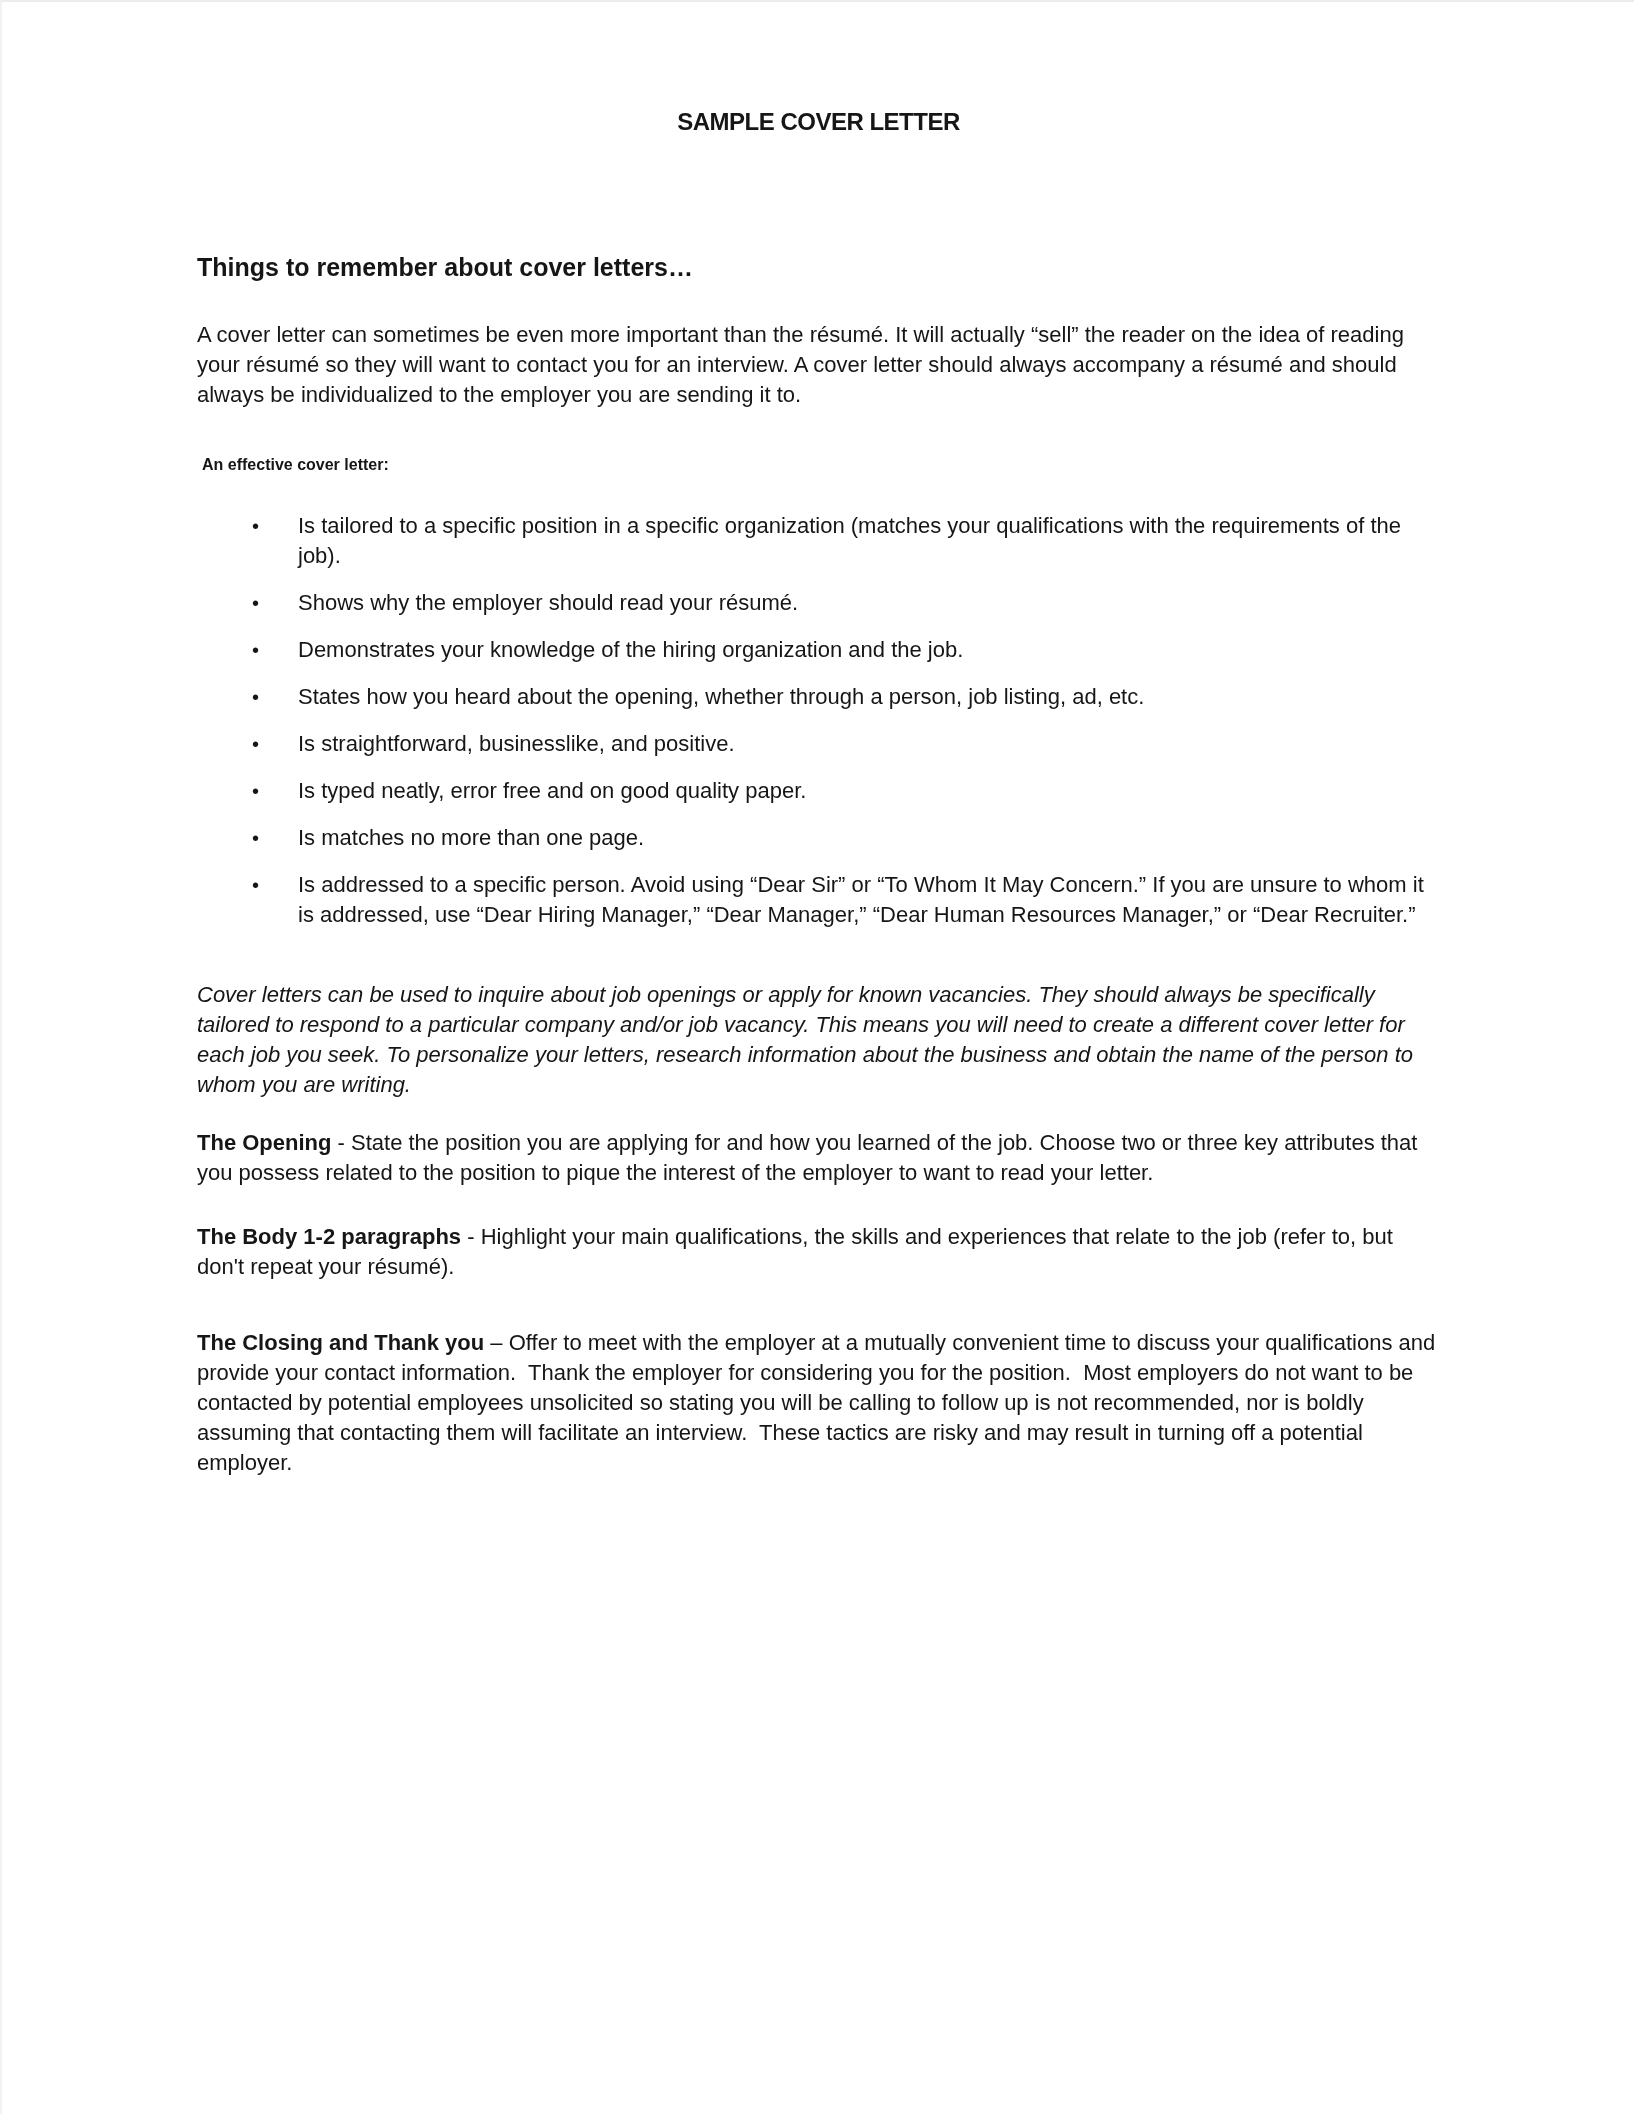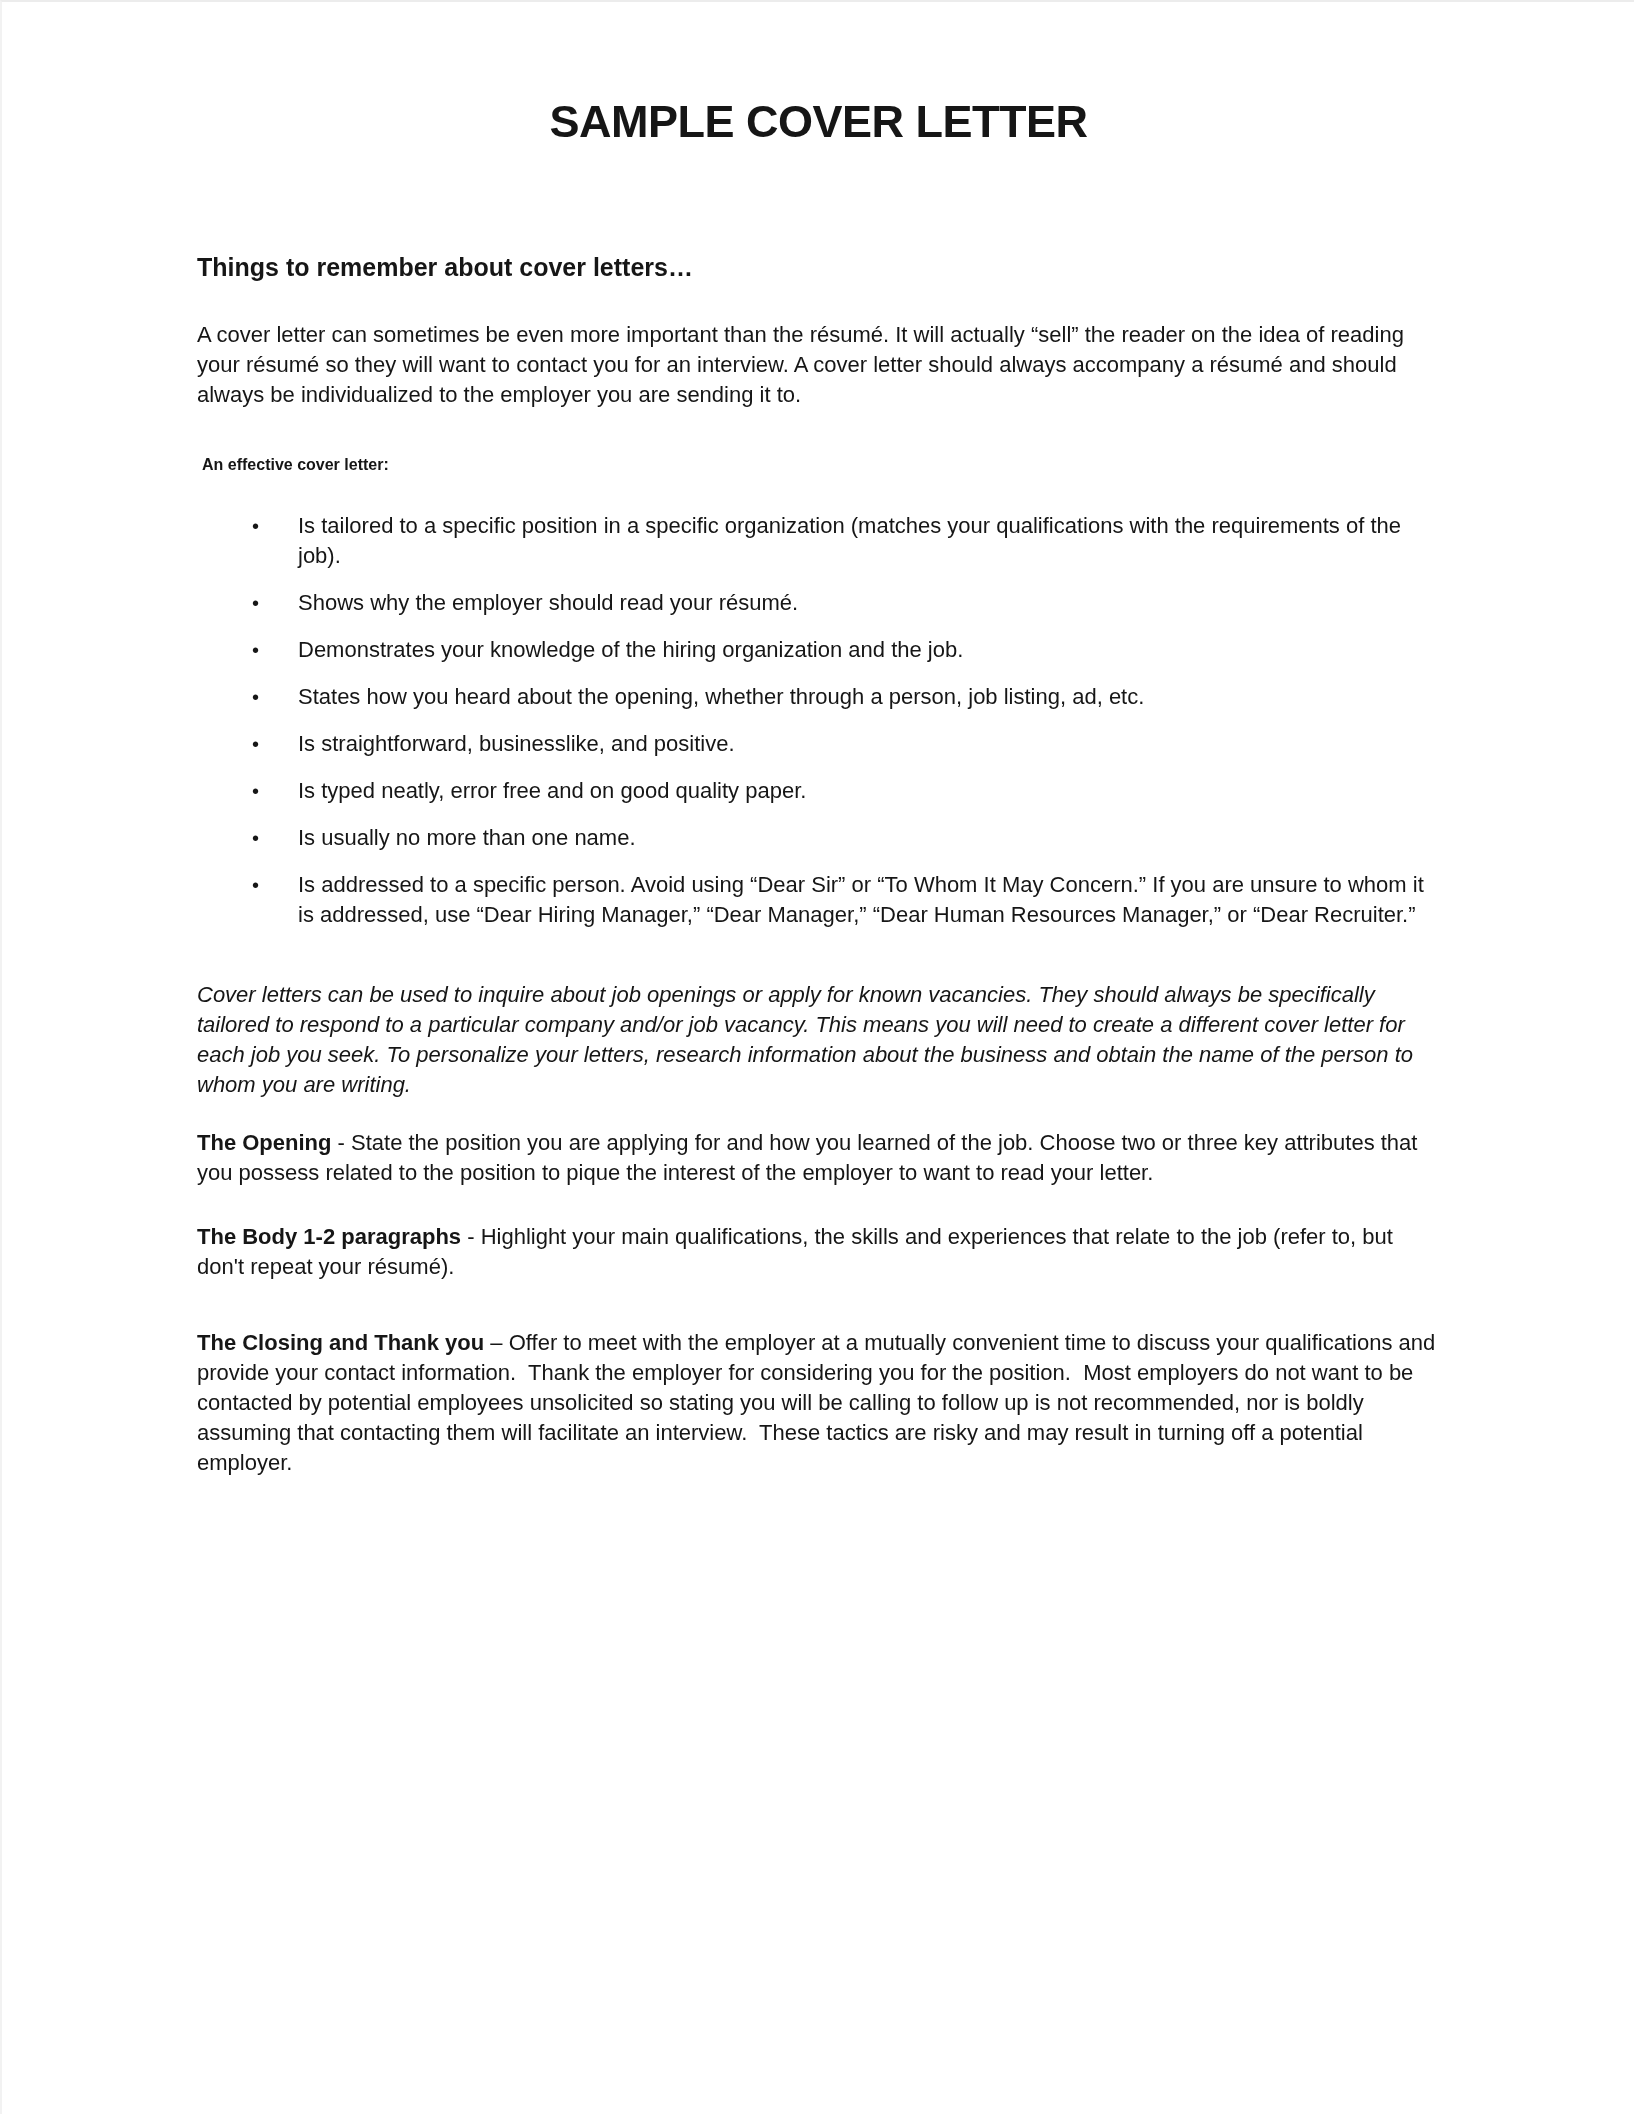--- a/index.html
+++ b/index.html
@@ -17,21 +17,21 @@
     box-sizing: border-box;
     font-family: "Liberation Sans", "DejaVu Sans", sans-serif;
     color: #161616;
     overflow: hidden;
   }
   .content {
     box-sizing: border-box;
     padding: 100px 194px 0 195px;
   }
   .doc-title {
-    font-size: 45px;
+    font-size: 24px;
     font-weight: 700;
     letter-spacing: -0.5px;
     text-align: center;
     line-height: 40px;
     margin: 0 0 108px 0;
     white-space: pre-wrap;
   }
   .section-heading {
     font-size: 25px;
     font-weight: 700;
@@ -120,21 +120,21 @@
       <li>
         <span class="bullet-marker">•</span>
         <span class="bullet-text">Is straightforward, businesslike, and positive.</span>
       </li>
       <li>
         <span class="bullet-marker">•</span>
         <span class="bullet-text">Is typed neatly, error free and on good quality paper.</span>
       </li>
       <li>
         <span class="bullet-marker">•</span>
-        <span class="bullet-text">Is usually no more than one name.</span>
+        <span class="bullet-text">Is matches no more than one page.</span>
       </li>
       <li>
         <span class="bullet-marker">•</span>
         <span class="bullet-text">Is addressed to a specific person. Avoid using “Dear Sir” or “To Whom It May Concern.” If you are unsure to whom it is addressed, use “Dear Hiring Manager,” “Dear Manager,” “Dear Human Resources Manager,” or “Dear Recruiter.”</span>
       </li>
     </ul>
 
     <p class="body-par par-vacancies">Cover letters can be used to inquire about job openings or apply for known vacancies. They should always be specifically tailored to respond to a particular company and/or job vacancy. This means you will need to create a different cover letter for each job you seek. To personalize your letters, research information about the business and obtain the name of the person to whom you are writing.</p>
 
 

